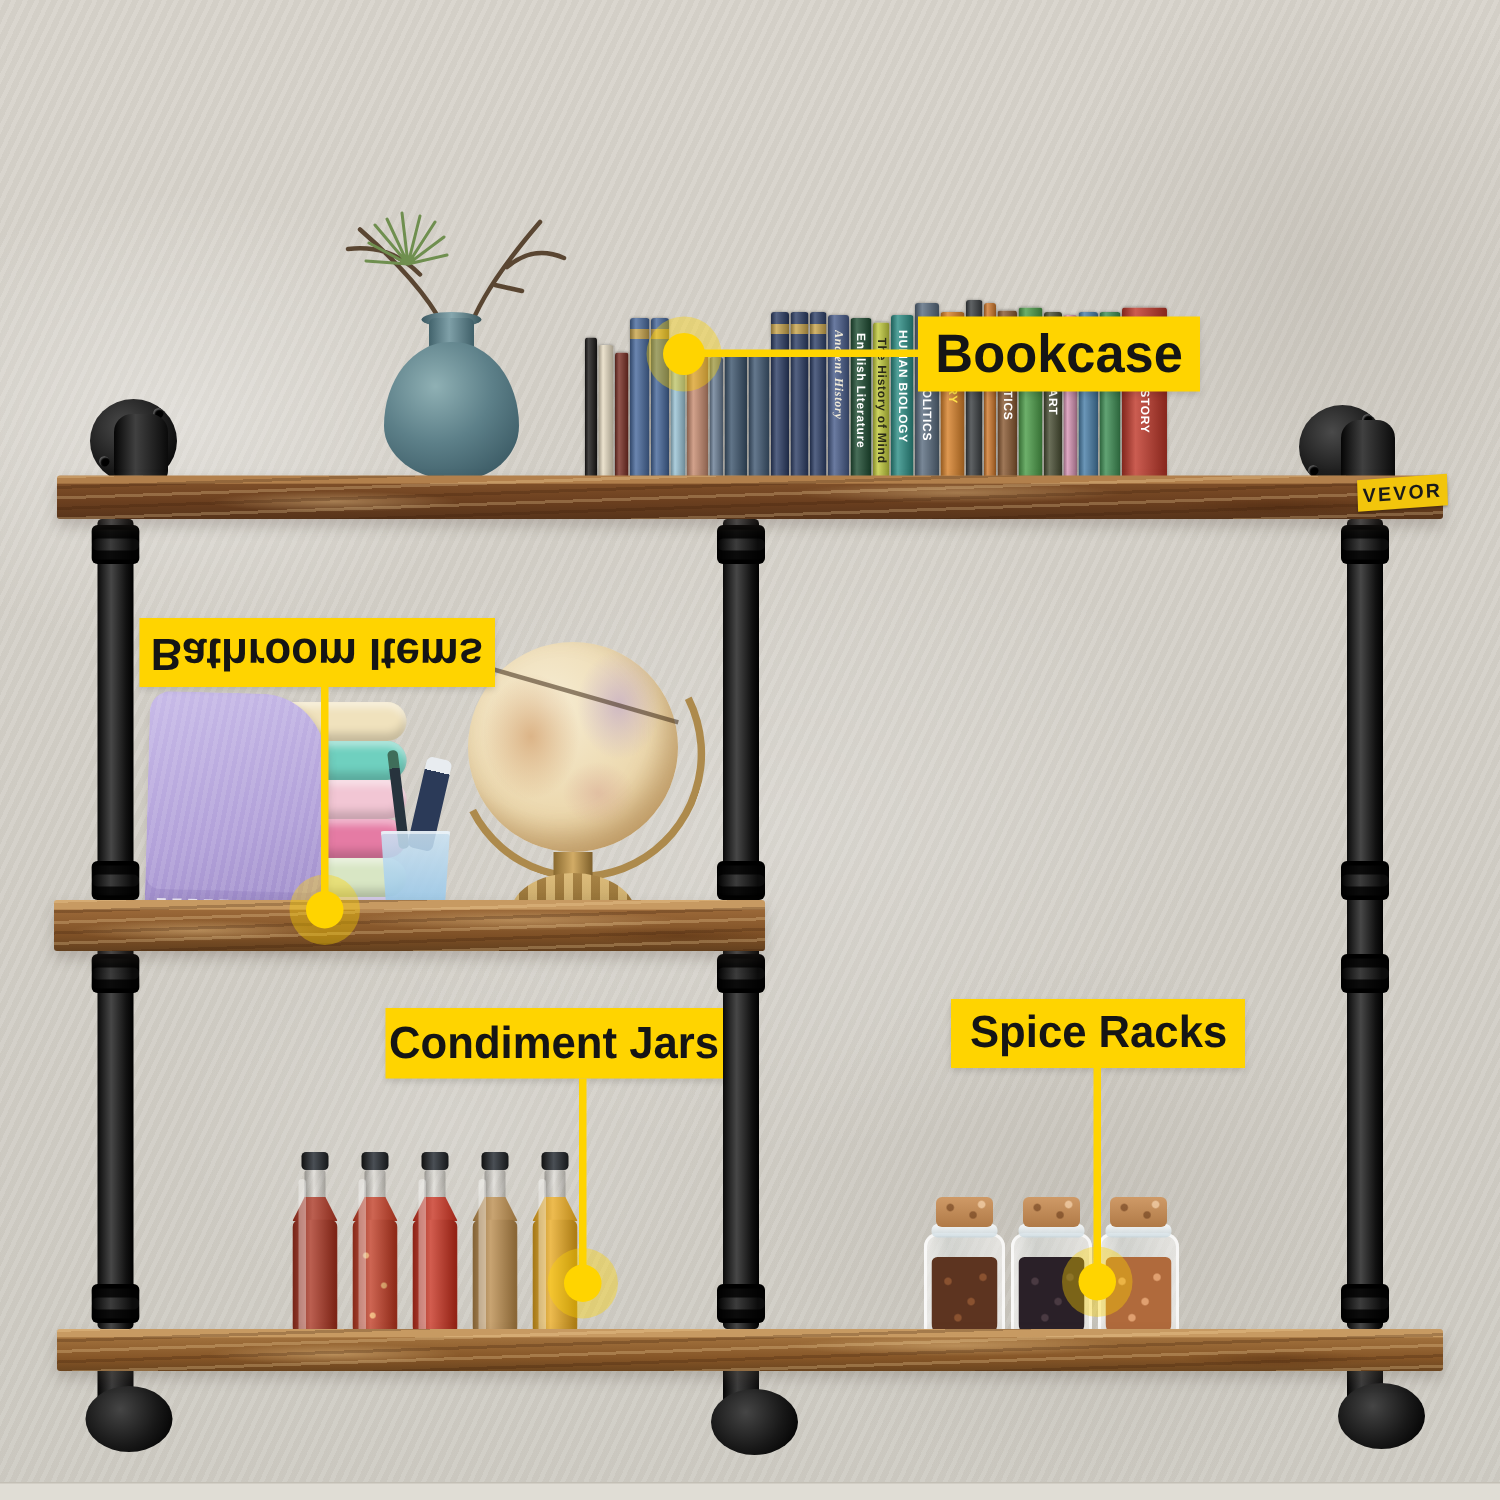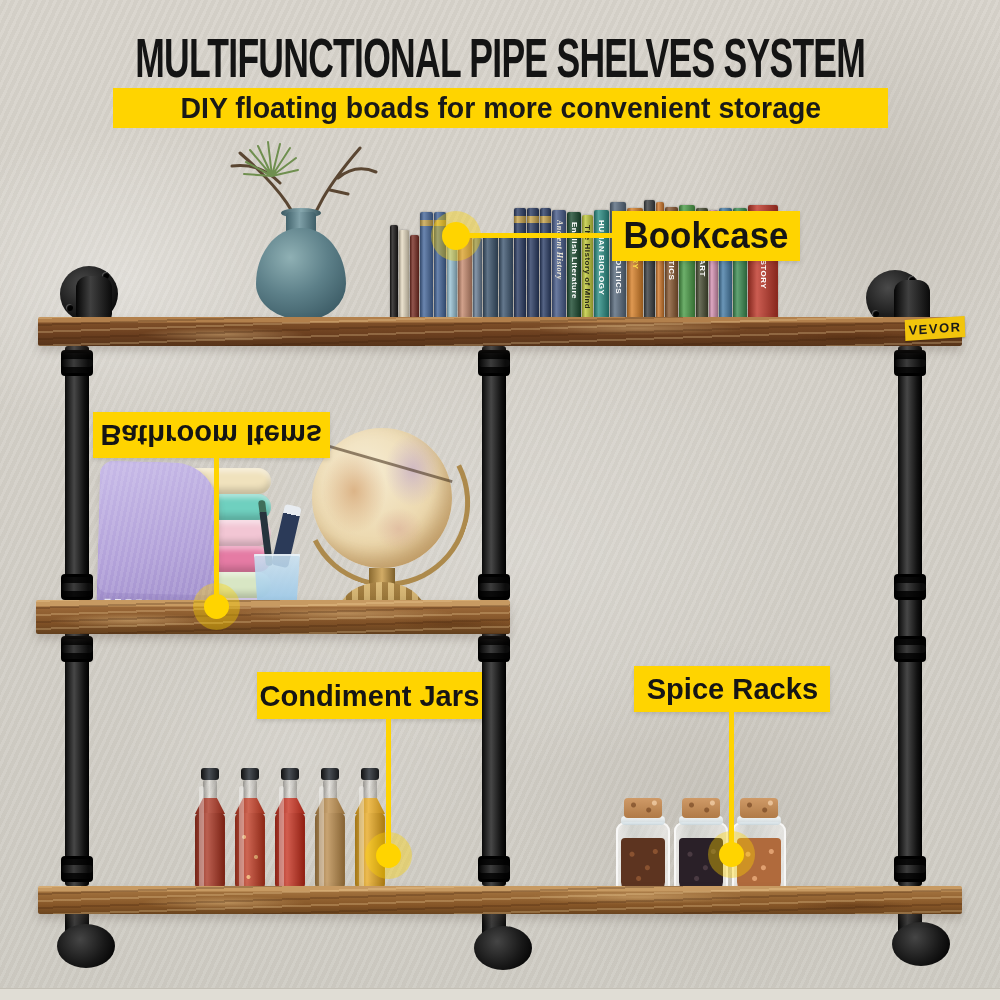--- a/index.html
+++ b/index.html
@@ -154,24 +154,20 @@
     box-shadow:0 1px 2px rgba(0,0,0,.3);}
   .vevor>span{font-size:13px;font-weight:700;letter-spacing:1.5px;color:#1a1a1a;}
 </style>
 </head>
 <body>
 
 <div id="scene">
 
   <div class="floor"></div>
 
-  <div class="title"><span>MULTIFUNCTIONAL PIPE SHELVES SYSTEM</span></div>
-  <div class="subtitle-bar">
-    <span>DIY floating boads for more convenient storage</span>
-  </div>
 
   <div class="pipe" style="left:65px;top:346px;height:540px;">
     <div class="coupling" style="top:4px;"></div>
     <div class="coupling" style="top:228px;"></div>
     <div class="coupling" style="top:290px;"></div>
     <div class="coupling" style="top:510px;"></div>
   </div>
   <div class="pipe" style="left:482px;top:346px;height:540px;">
     <div class="coupling" style="top:4px;"></div>
     <div class="coupling" style="top:228px;"></div>

